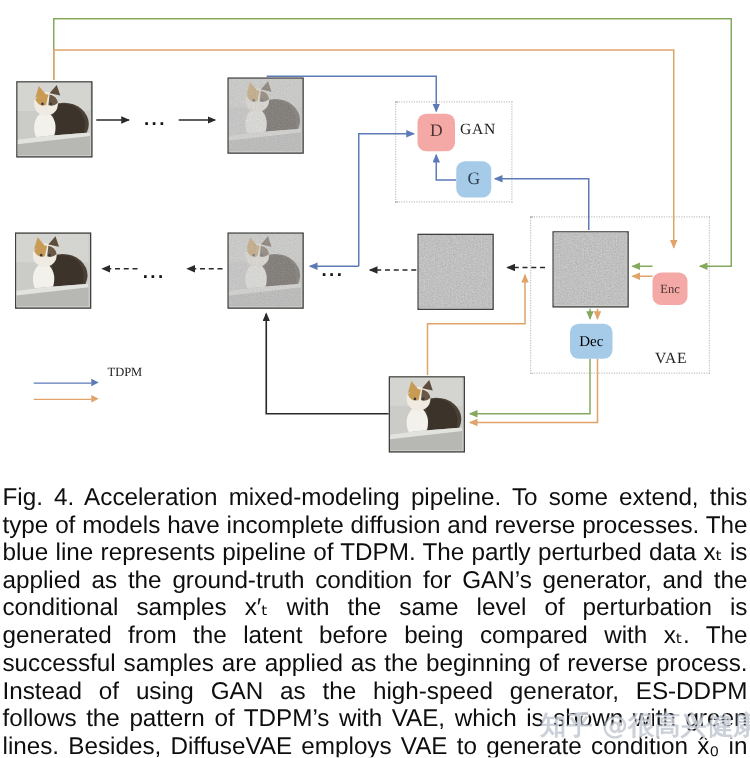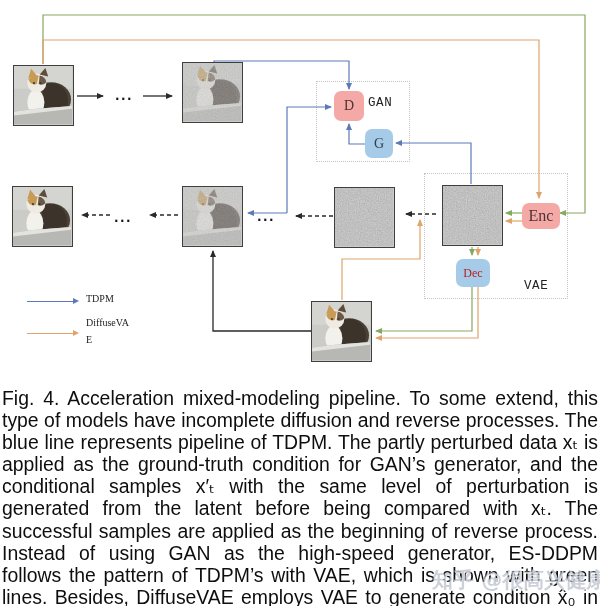--- a/index.html
+++ b/index.html
@@ -30,35 +30,35 @@
   #cat1{left:13px;top:65px;} #cat2{left:182px;top:62px;}
   #cat3{left:12px;top:186px;} #cat4{left:182px;top:186px;}
   #noise1{left:334px;top:187px;} #noise2{left:442px;top:185px;}
   #cat5{left:311px;top:301px;}
 
   
   .node{position:absolute;z-index:4;border-radius:7px;display:flex;align-items:center;
         justify-content:center;font-family:"Liberation Serif","DejaVu Serif",serif;color:#4a3434;}
   #node-d{left:334px;top:91px;width:30px;height:30px;background:var(--pink);font-size:14px;}
   #node-g{left:365px;top:129px;width:28px;height:29px;background:var(--lightblue);font-size:14px;color:#31404d;}
-  #node-enc{left:522px;top:203px;width:38px;height:26px;background:var(--pink);font-size:16px;}
-  #node-dec{left:456px;top:259px;width:34px;height:28px;background:var(--lightblue);font-size:12px;color:#b91c1c;}
-
-  .group-label{position:absolute;z-index:4;font-family:Liberation Mono, monospace;
+  #node-enc{left:522px;top:218px;width:28px;height:26px;background:var(--pink);font-size:10px;}
+  #node-dec{left:456px;top:259px;width:34px;height:28px;background:var(--lightblue);font-size:12px;color:#000000;}
+
+  .group-label{position:absolute;z-index:4;font-family:Liberation Serif, serif;
                color:#222;font-size:12.5px;letter-spacing:0.6px;}
   #gan-label{left:368px;top:96px;}
   #vae-label{left:524px;top:263px;margin-top:16px;}
 
   .dots{position:absolute;z-index:3;color:#151515;font-weight:bold;font-size:12px;
         letter-spacing:1.5px;font-family:"DejaVu Sans",sans-serif;}
   #dots1{left:115px;top:89px;} #dots2{left:114px;top:211px;} #dots3{left:257px;top:210px;}
 
   
   #legend{position:absolute;left:27px;top:290px;z-index:3;}
-  .legend-row{display:flex;align-items:center;margin-bottom:7px;}
+  .legend-row{display:flex;align-items:flex-end;margin-bottom:7px;}
   .legend-arrow{width:46px;height:0;border-top:1.3px solid;position:relative;margin-top:5px;}
   .legend-arrow:after{content:'';position:absolute;right:-6px;top:-4px;
       border-left:6px solid;border-top:3.2px solid transparent;border-bottom:3.2px solid transparent;
       border-left-color:inherit;}
   .legend-arrow.b{border-color:var(--blue);} .legend-arrow.g{border-color:var(--green);}
   .legend-arrow.o{border-color:var(--orange);}
   .legend-label{margin-left:13px;width:48px;font-family:"Liberation Serif","DejaVu Serif",serif;
       font-size:10px;color:#222;line-height:17px;overflow-wrap:break-word;}
 
   
@@ -201,21 +201,20 @@
     <div class="dots" id="dots2">...</div>
     <div class="dots" id="dots3">...</div>
 
     <div id="legend">
       <div class="legend-row">
         <div class="legend-arrow b"></div>
         <div class="legend-label">TDPM</div>
       </div>
       <div class="legend-row">
         <div class="legend-arrow o"></div>
-        <div class="legend-label">DiffuseVAE</div>
       </div>
     </div>
   </div>
 
   <div id="caption">Fig. 4. Acceleration mixed-modeling pipeline. To some extend, this type of models have incomplete diffusion and reverse processes. The blue line represents pipeline of TDPM. The partly perturbed data xₜ is applied as the ground-truth condition for GAN’s generator, and the conditional samples x′ₜ with the same level of perturbation is generated from the latent before being compared with xₜ. The successful samples are applied as the beginning of reverse process. Instead of using GAN as the high-speed generator, ES-DDPM follows the pattern of TDPM’s with VAE, which is shown with green lines. Besides, DiffuseVAE employs VAE to generate condition x̂₀ in each sampling step.</div>
 
   <div id="watermark">知乎 @很高兴健康</div>
 </div>
 
 </body></html>

